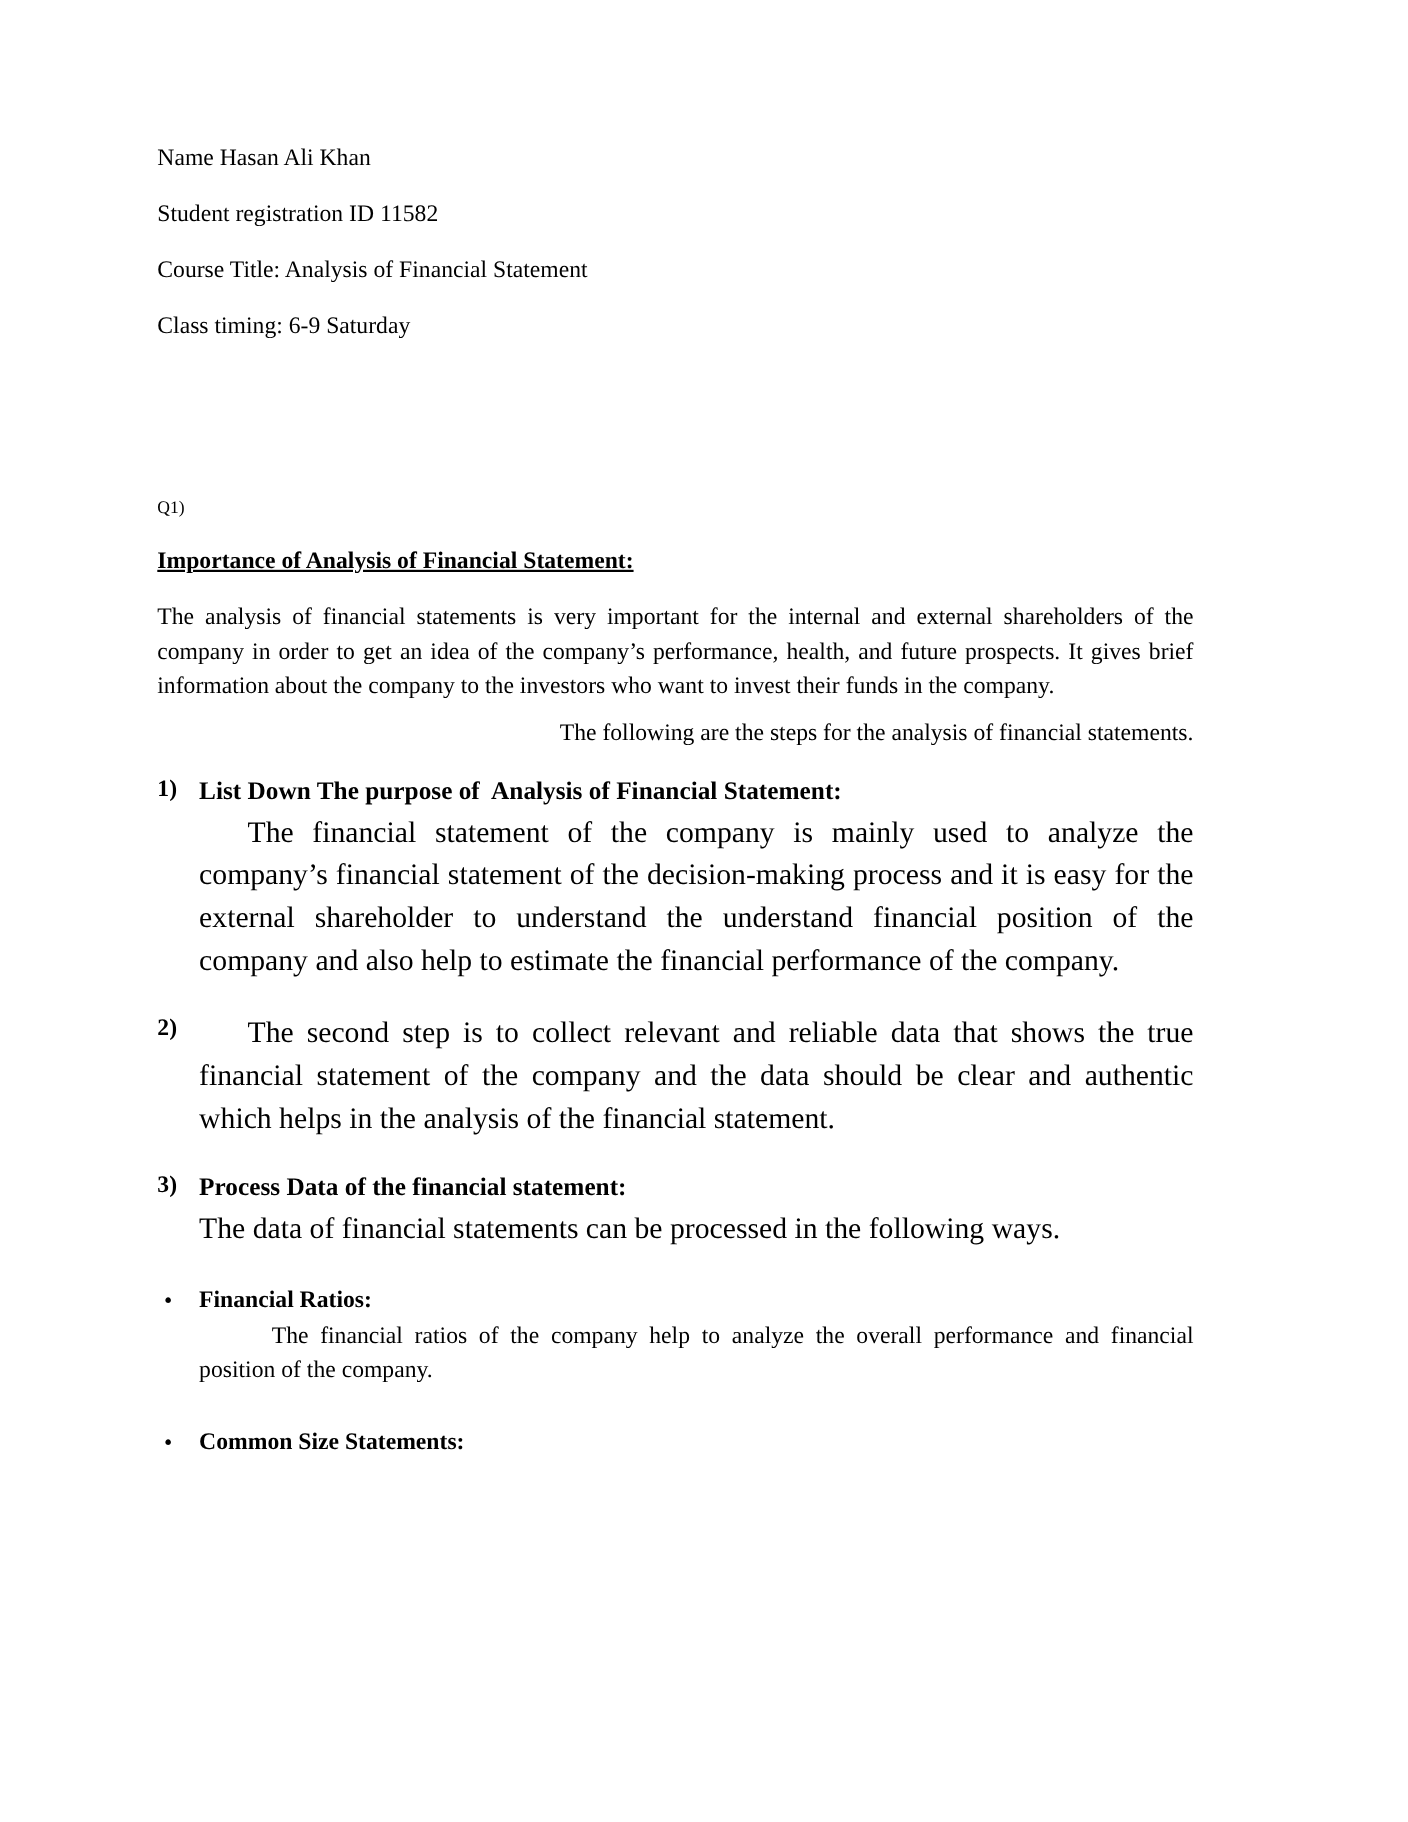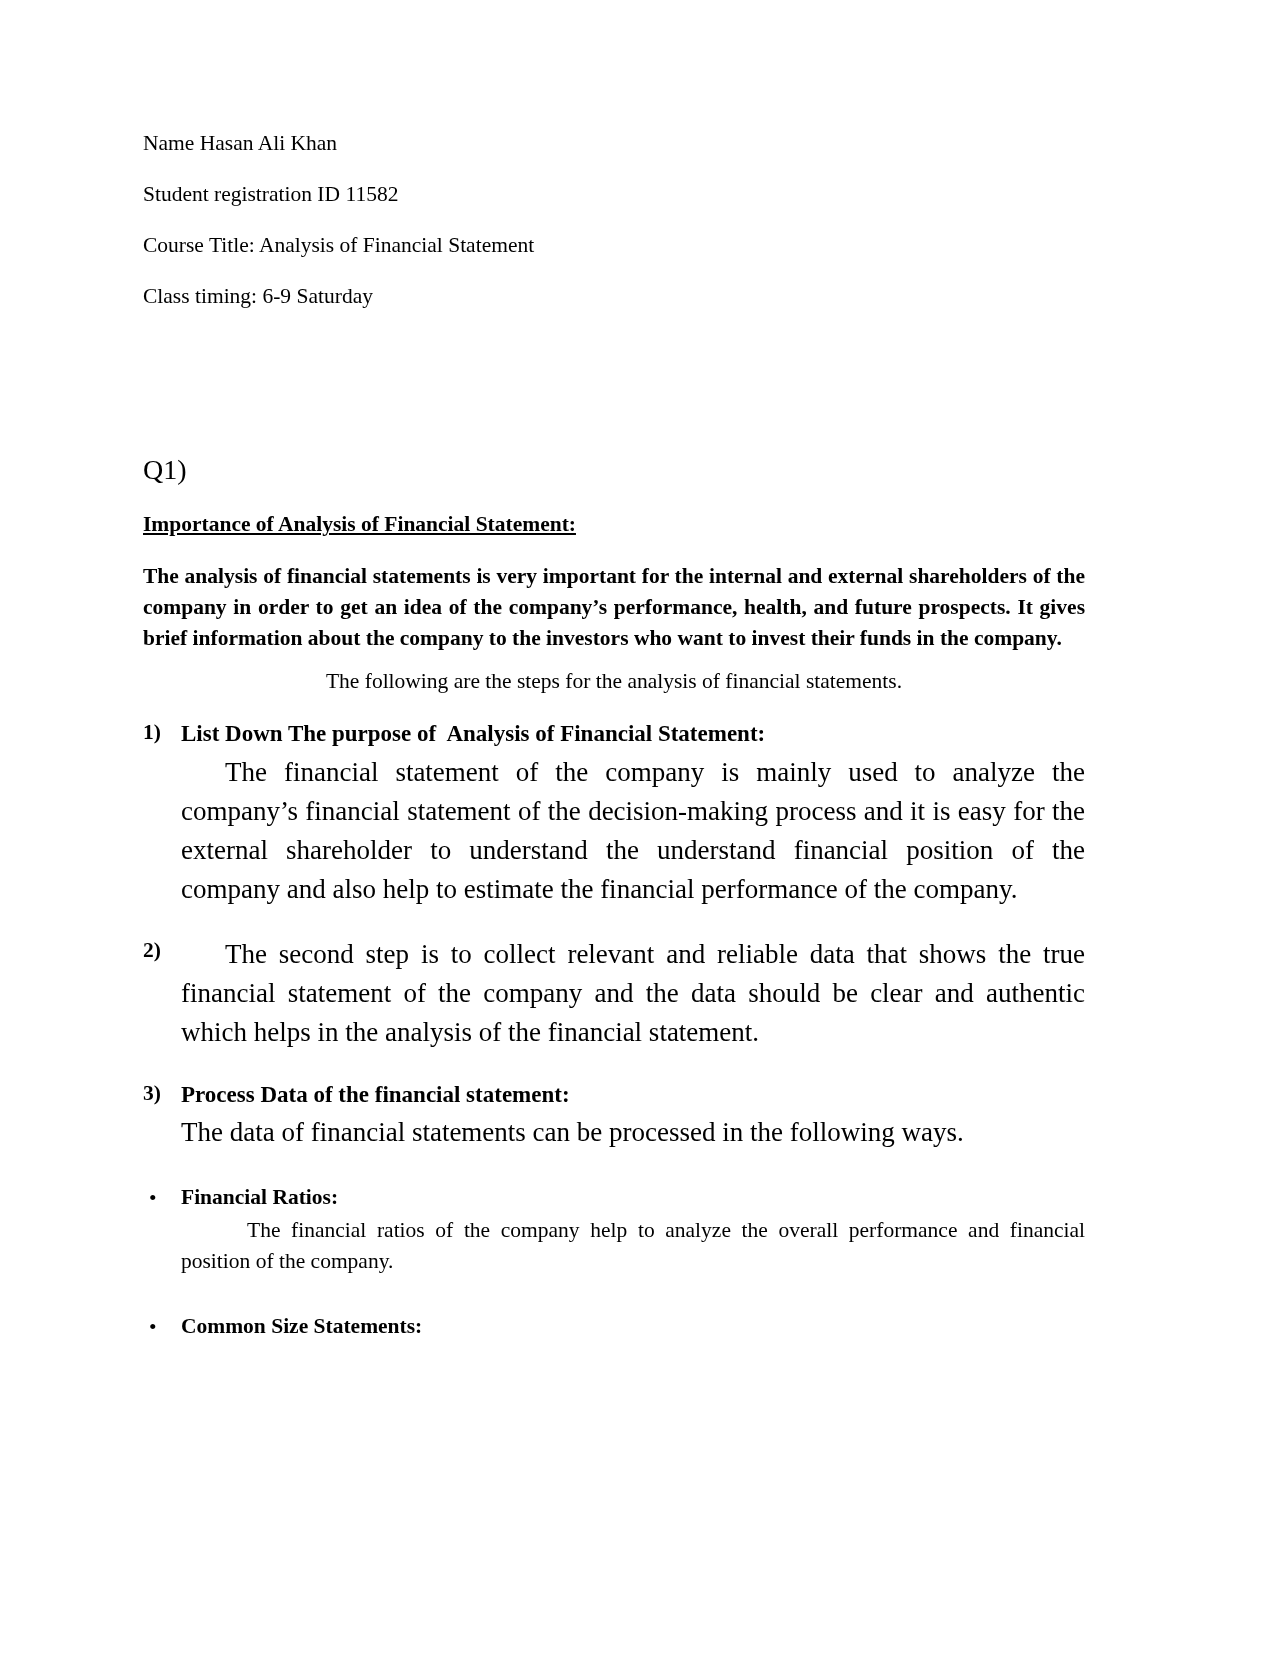--- a/index.html
+++ b/index.html
@@ -28,21 +28,21 @@
   
   .meta-line {
     margin: 0 0 23px 0;
     font-size: 21.5px;
     line-height: 1.3;
   }
   .gap-after-meta { height: 118px; }
 
   .q-label {
     margin: 0 0 23px 0;
-    font-size: 28px;
+    font-size: 16px;
     line-height: 1.3;
   }
   .sol-label {
     margin: 0 0 23px 0;
     font-size: 21.5px;
     line-height: 1.3;
   }
   .sol-label .colon {
     font-weight: bold;
   }
@@ -53,25 +53,24 @@
     text-decoration: underline;
     text-underline-offset: 2px;
     line-height: 1.3;
   }
   p.para {
     margin: 0 0 12px 0;
     text-align: justify;
     text-justify: inter-word;
     font-size: 21.5px;
     line-height: 1.445;
-    font-weight: bold;
   }
   p.para-single {
     margin: 0 0 12px 0;
-    text-align: center;
+    text-align: right;
     font-size: 21.5px;
     line-height: 1.445;
   }
   
   .num-list {
     list-style: none;
     margin: 20px 0 0 0;
     padding: 0;
   }
   .num-item {

